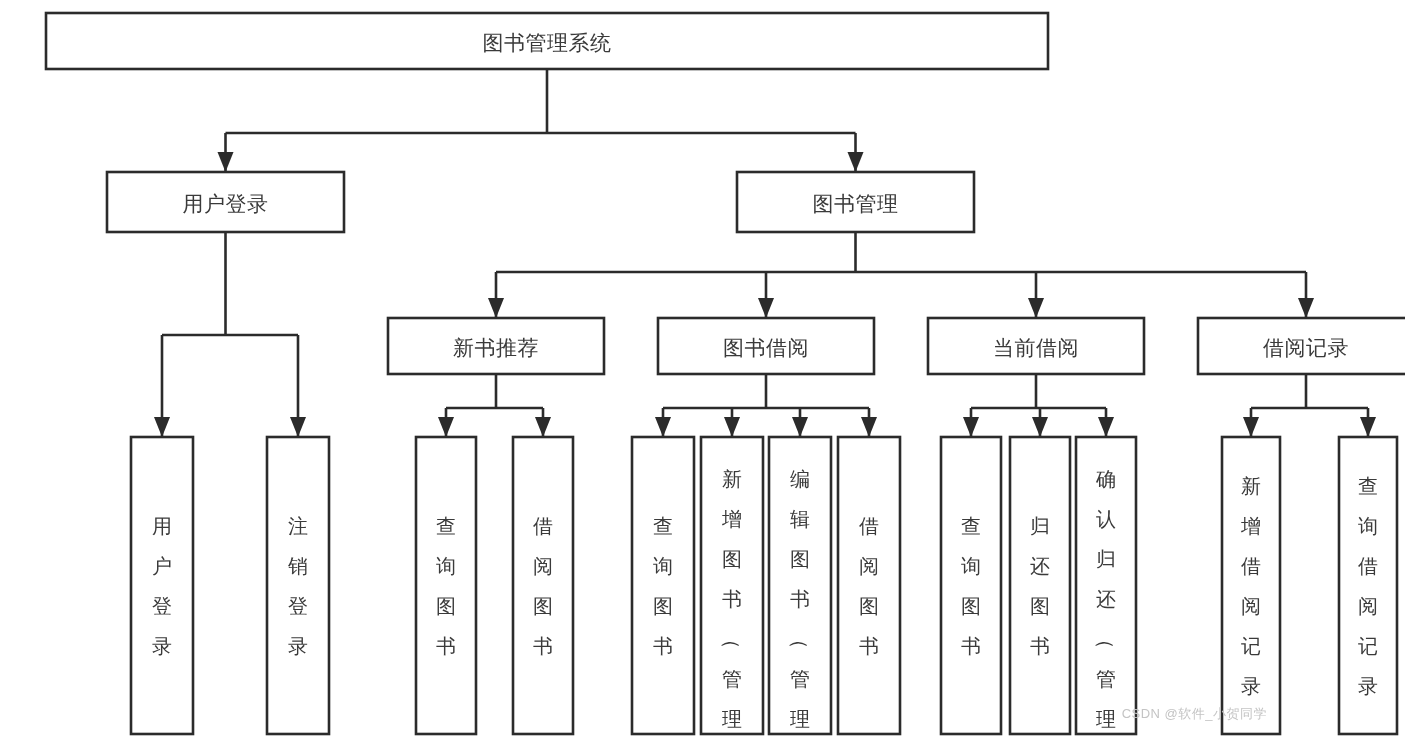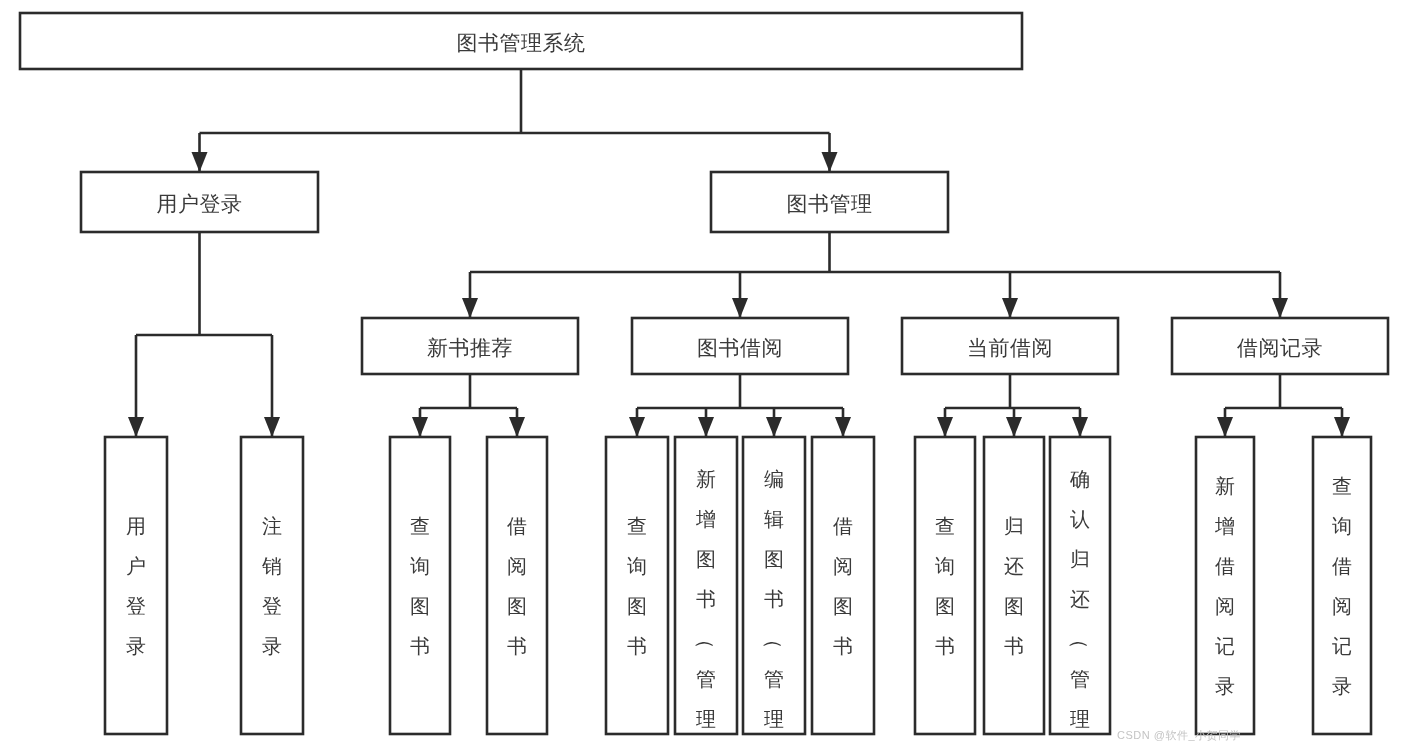--- a/index.html
+++ b/index.html
@@ -11,20 +11,21 @@
     width: 1405px;
     height: 747px;
     font-family: "Liberation Sans", "DejaVu Sans", sans-serif;
     overflow: hidden;
     position: relative;
   }
   #diagram-root {
     position: relative;
     width: 1253px;
     height: 747px;
+    margin-left: 26px;
   }
   svg.diagram-canvas {
     position: absolute;
     top: 0;
     left: 0;
     width: 1405px;
     height: 747px;
     display: block;
   }
   .node-box {
@@ -53,23 +54,23 @@
   .node-label-v {
     font-family: "Liberation Sans", "DejaVu Sans", sans-serif;
     font-size: 20px;
     fill: #3a3a3a;
     text-anchor: middle;
     dominant-baseline: central;
   }
   .watermark {
     position: absolute;
     right: 12px;
-    bottom: 4px;
-    font-family: "Liberation Sans", "DejaVu Sans", sans-serif;
-    font-size: 11px;
+    bottom: 24px;
+    font-family: "Liberation Sans", "DejaVu Sans", sans-serif;
+    font-size: 13px;
     color: #c4c4c4;
     letter-spacing: 0.5px;
     white-space: nowrap;
     user-select: none;
   }
 </style>
 </head>
 <body>
 
 <div id="diagram-root">

